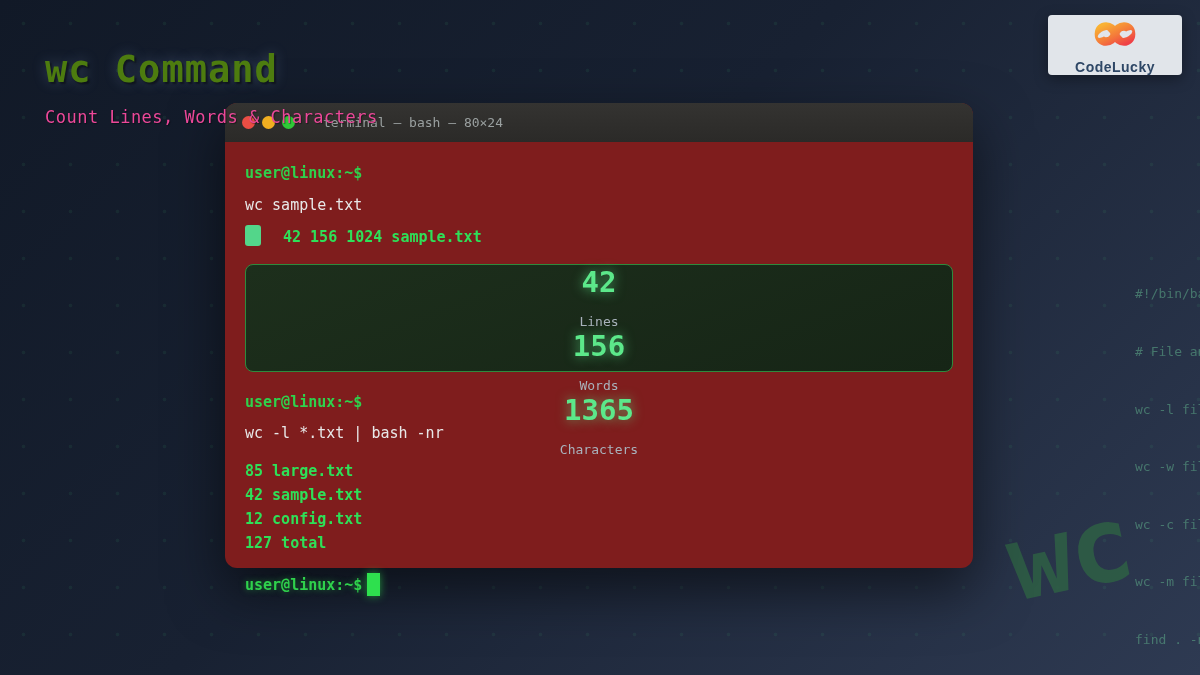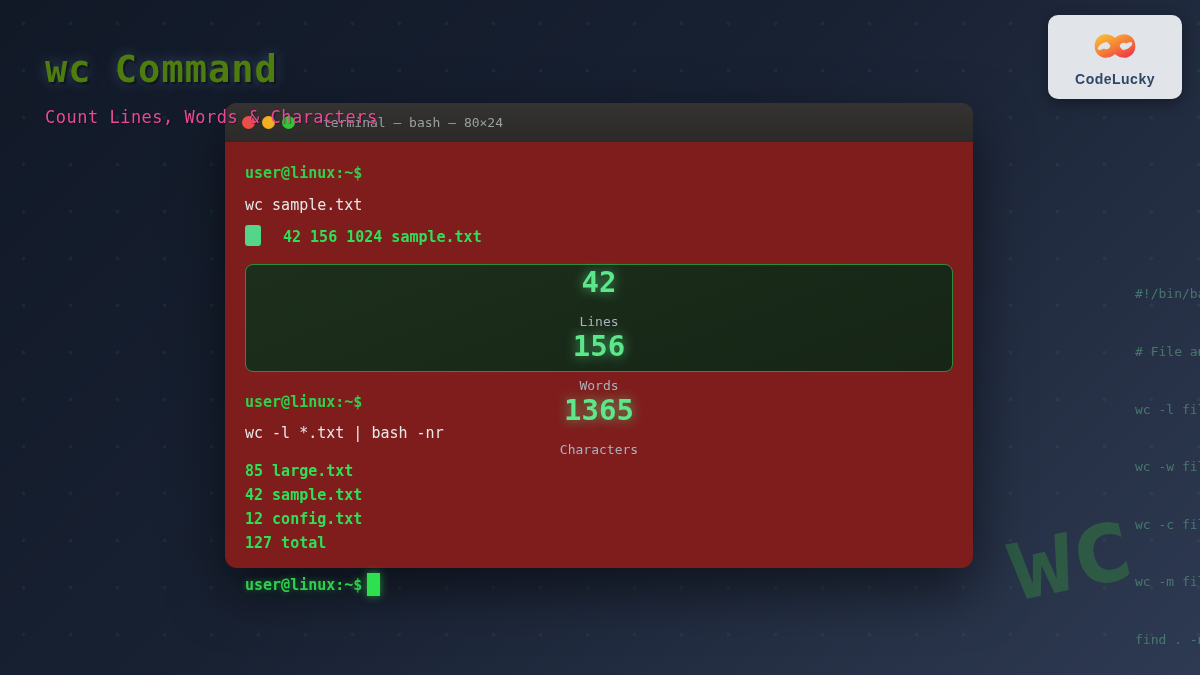--- a/index.html
+++ b/index.html
@@ -20,22 +20,22 @@
     font-size: 37px; font-weight: bold; color: #4d7c0f; letter-spacing: 1px;
     text-shadow: 2px 2px 2px rgba(0,0,0,0.45), 0 0 14px rgba(160,190,255,0.25);
   }
   .page-subtitle {
     margin-top: 16px; font-size: 17px; color: #ec4899; letter-spacing: 0.5px;
     text-shadow: 1px 1px 1px rgba(0,0,0,0.4);
   }
 
   
   .brand-card {
-    position: absolute; right: 18px; top: 15px; width: 134px; height: 84px;
-    background: #e1e5ea; border-radius: 10px; z-index: 10;
+    position: absolute; right: 18px; top: 15px; width: 134px; height: 60px;
+    background: #e1e5ea; border-radius: 4px; z-index: 10;
     display: flex; flex-direction: column; align-items: center; justify-content: center;
     box-shadow: 0 4px 14px rgba(0,0,0,0.35);
   }
   .brand-name {
     font-family: "Liberation Sans", sans-serif; font-weight: bold;
     font-size: 14px; color: #2e4766; letter-spacing: 0.5px; margin-top: 2px;
   }
 
   
   .terminal {

